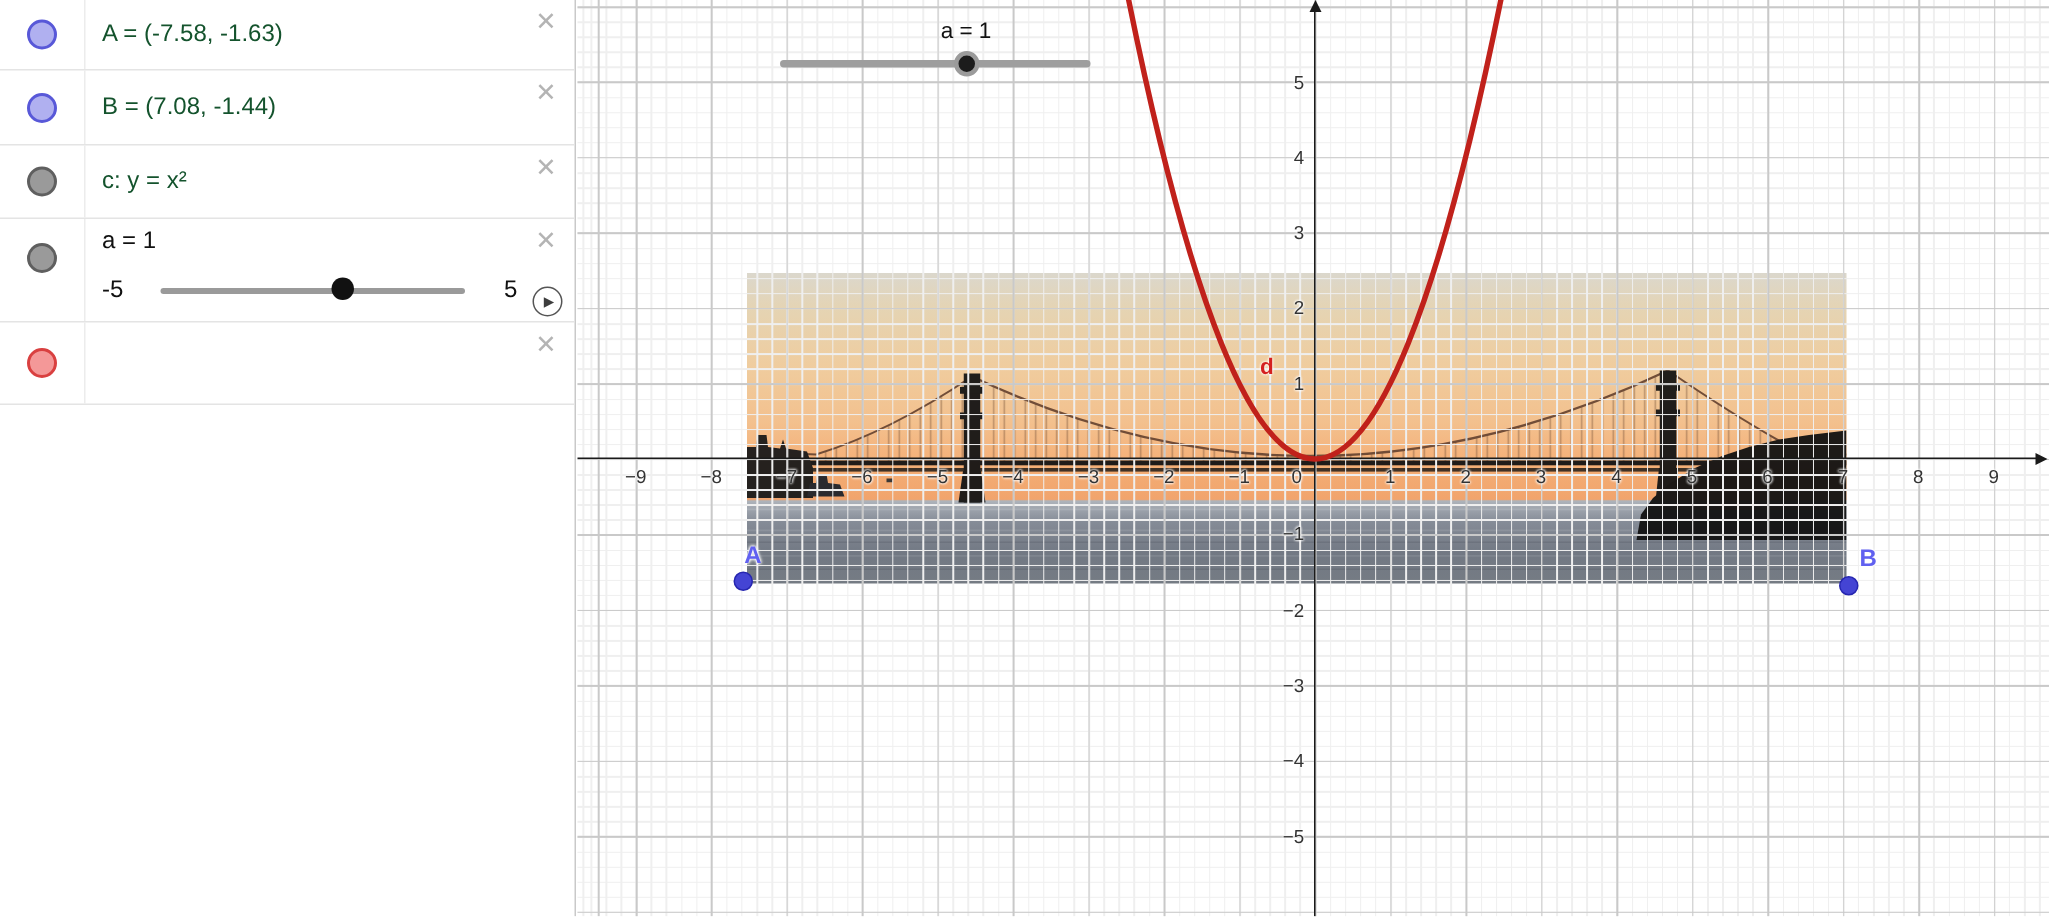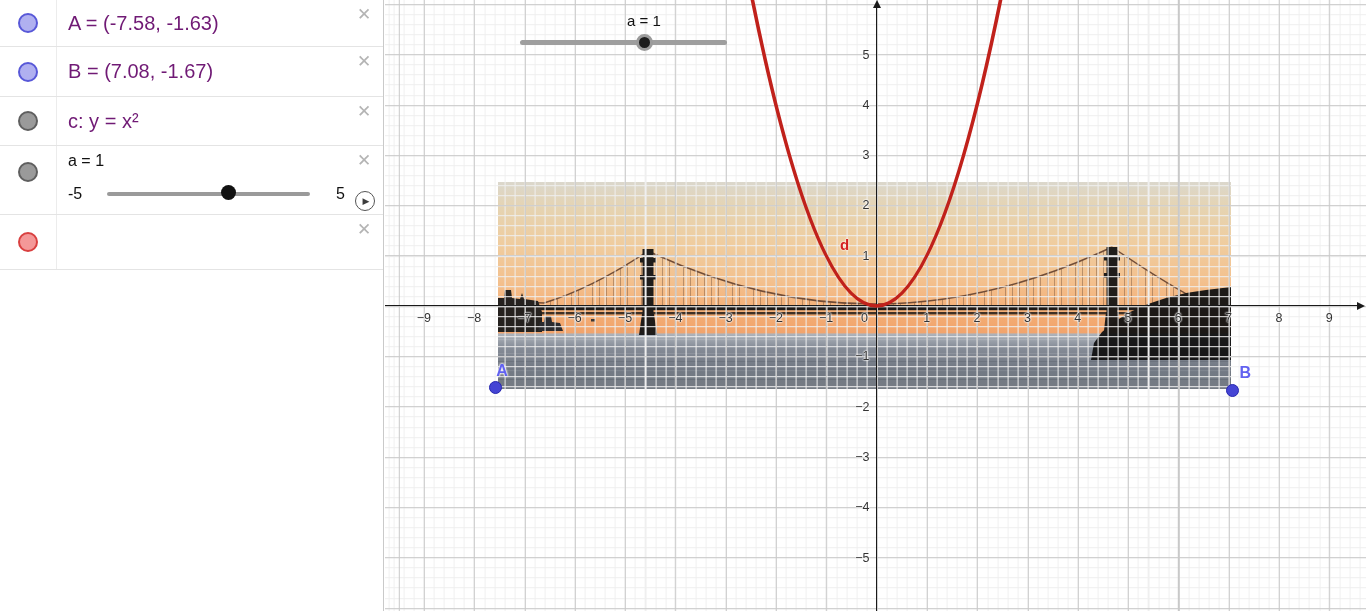--- a/index.html
+++ b/index.html
@@ -6,21 +6,21 @@
   #app{position:relative;width:1366px;height:611px;overflow:hidden;background:#fff;}
 
   
   #sidebar{position:absolute;left:0;top:0;width:384px;height:611px;background:#fff;border-right:1px solid #c9c9c9;box-sizing:border-box;z-index:30;}
   .alg-row{position:absolute;left:0;width:383px;border-bottom:1px solid #e4e4e4;box-sizing:border-box;}
   .icon-cell{position:absolute;left:0;top:0;bottom:0;width:57px;border-right:1px solid #ececec;box-sizing:border-box;display:flex;align-items:center;justify-content:center;}
   .obj-dot{width:20px;height:20px;border-radius:50%;box-sizing:border-box;}
   .dot-point{background:#b0b0f0;border:2px solid #5858d8;}
   .dot-gray{background:#9a9a9a;border:2px solid #5f5f5f;}
   .dot-red{background:#f49898;border:2px solid #d94040;}
-  .row-label{position:absolute;left:68px;top:0;bottom:0;display:flex;align-items:center;font-size:20px;color:#701a75;white-space:pre;}
+  .row-label{position:absolute;left:68px;top:0;bottom:0;display:flex;align-items:center;font-size:16px;color:#14532d;white-space:pre;}
   .close-x{position:absolute;right:10px;top:6px;width:18px;height:18px;color:#b4b4b4;font-size:17px;line-height:18px;text-align:center;cursor:pointer;}
   
   #slider-row .name{position:absolute;left:68px;top:6px;font-size:16px;color:#111;}
   #slider-row .min{position:absolute;left:68px;top:39px;font-size:16px;color:#111;}
   #slider-row .max{position:absolute;left:336px;top:39px;font-size:16px;color:#111;}
   .sb-track{position:absolute;left:107px;top:46px;width:203px;height:4px;background:#9a9a9a;border-radius:2px;}
   .sb-knob{position:absolute;top:39px;width:15px;height:15px;border-radius:50%;background:#111;}
   .play-btn{position:absolute;left:355px;top:45px;width:20px;height:20px;border:1.5px solid #555;border-radius:50%;box-sizing:border-box;display:flex;align-items:center;justify-content:center;font-size:9px;color:#3d3d3d;padding-left:2px;cursor:pointer;}
 
   
@@ -65,21 +65,21 @@
           <div class="obj-dot dot-point"></div>
         </div>
       <div class="row-label">A = (-7.58, -1.63)</div>
       <div class="close-x">✕</div>
     </div>
 
     <div class="alg-row" style="top:47px;height:50px;">
       <div class="icon-cell">
           <div class="obj-dot dot-point"></div>
         </div>
-      <div class="row-label">B = (7.08, -1.67)</div>
+      <div class="row-label">B = (7.08, -1.44)</div>
       <div class="close-x">✕</div>
     </div>
 
     <div class="alg-row" style="top:97px;height:49px;">
       <div class="icon-cell">
           <div class="obj-dot dot-gray"></div>
         </div>
       <div class="row-label">c: y = x²</div>
       <div class="close-x">✕</div>
     </div>

